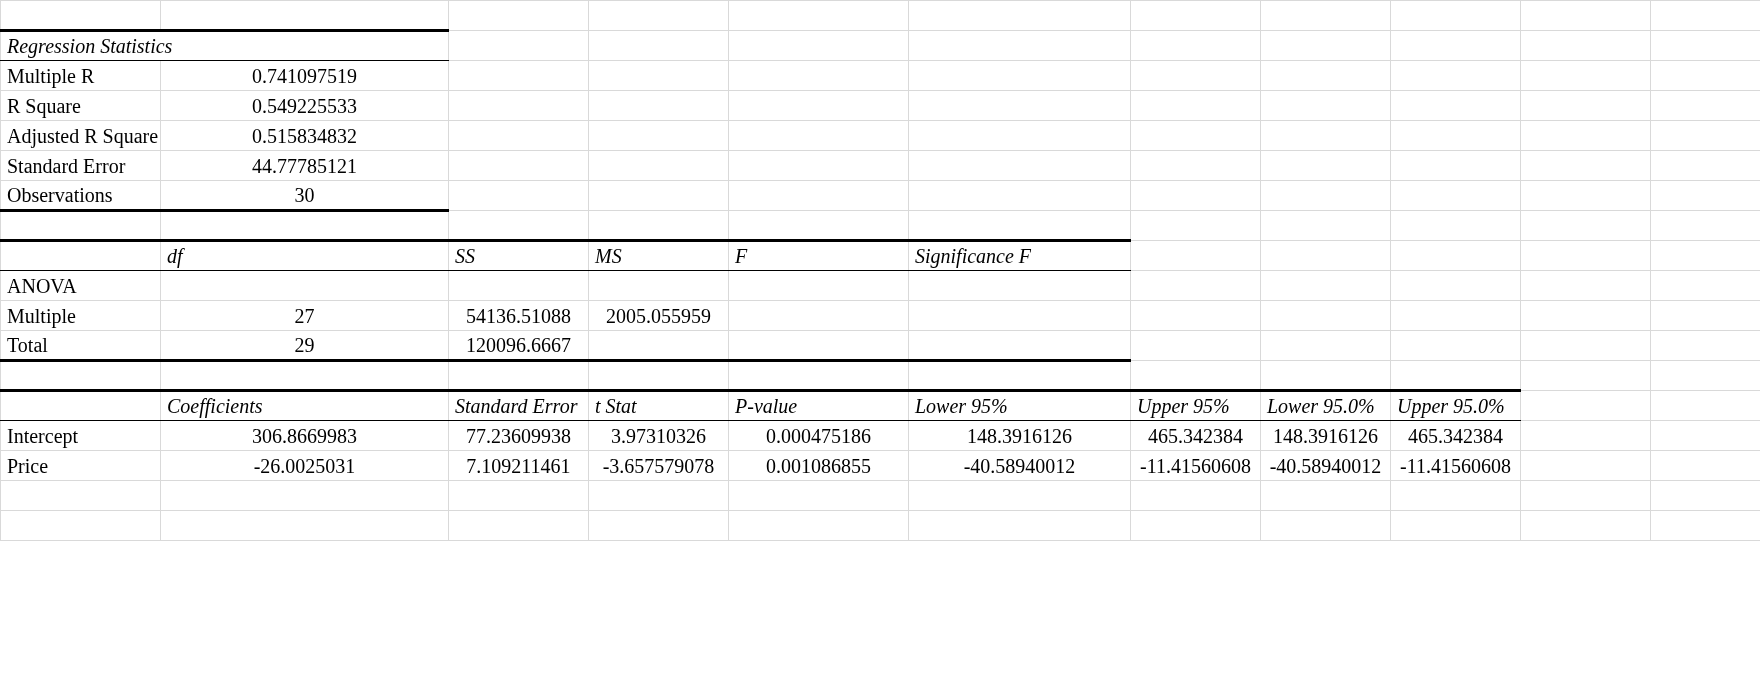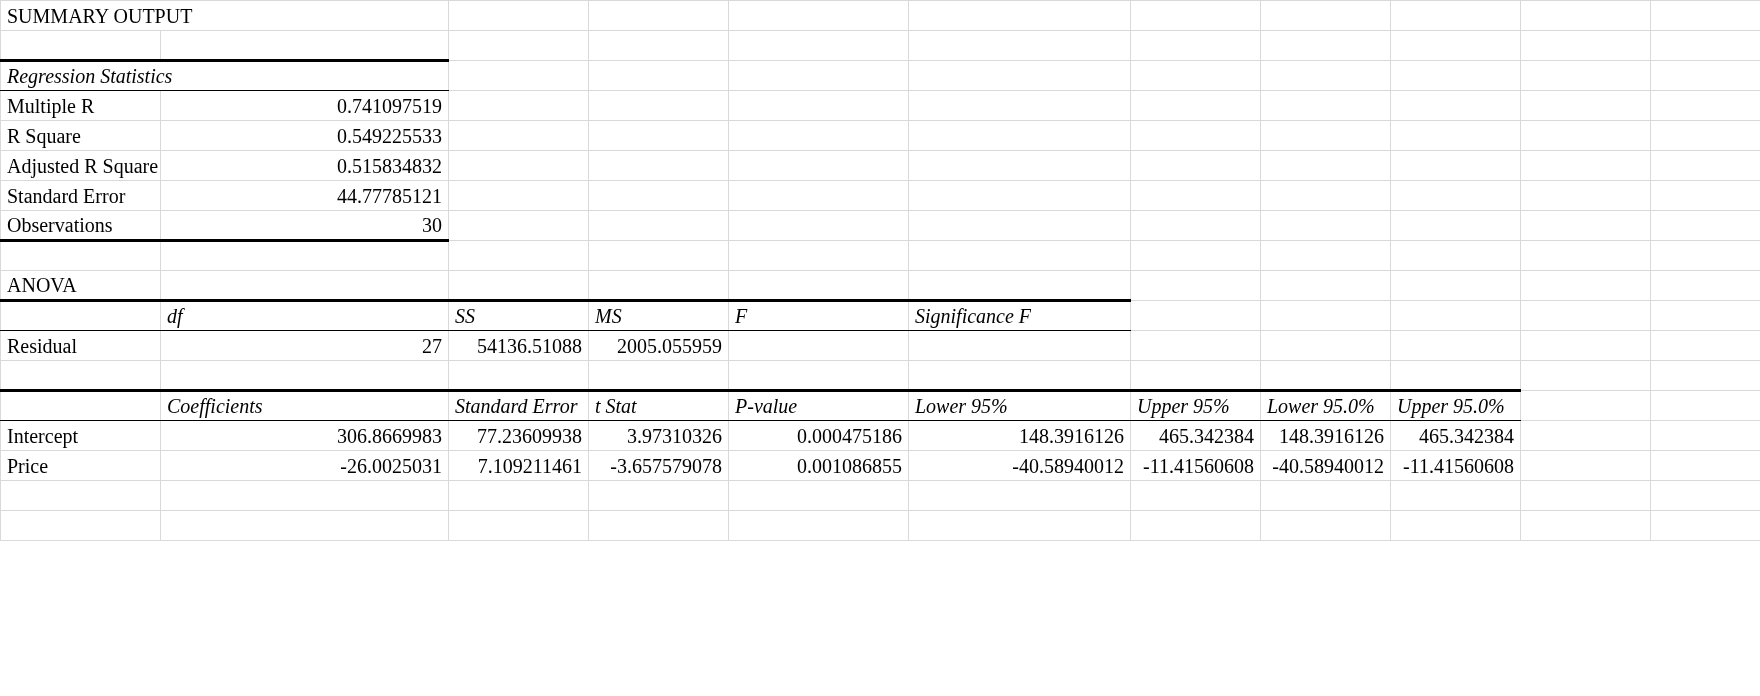--- a/index.html
+++ b/index.html
@@ -28,21 +28,21 @@
   .c2  { width: 140px; }
   .c3  { width: 140px; }
   .c4  { width: 180px; }
   .c5  { width: 222px; }
   .c6  { width: 130px; }
   .c7  { width: 130px; }
   .c8  { width: 130px; }
   .c9  { width: 130px; }
   .c10 { width: 110px; }
   .left  { text-align: left; }
-  .right { text-align: right; }
+  .right { text-align: center; }
   .center{ text-align: left; }
   .ital  { font-style: italic; }
   .calibri { font-family: Liberation Serif, serif; }
   .bt3 { border-top: 3px solid #000 !important; }
   .bb1 { border-bottom: 1px solid #000 !important; }
   .bb3 { border-bottom: 3px solid #000 !important; }
 </style>
 </head>
 <body>
 
@@ -55,32 +55,20 @@
       <col class="c4">
   <col class="c5">
       <col class="c6">
       <col class="c7">
       <col class="c8">
       <col class="c9">
       <col class="c10">
 </colgroup>
 
 <tbody>
-      <tr>
-  <td colspan="2" class="left">SUMMARY OUTPUT</td>
-  <td></td>
-        <td></td>
-        <td></td>
-        <td></td>
-        <td></td>
-        <td></td>
-        <td></td>
-        <td></td>
-        <td></td>
-</tr>
 
 <tr>
   <td></td>
         <td></td>
         <td></td>
         <td></td>
         <td></td>
         <td></td>
         <td></td>
         <td></td>
@@ -164,34 +152,20 @@
         <td></td>
         <td></td>
         <td></td>
         <td></td>
         <td></td>
 </tr>
 
 <tr>
   <td></td>
         <td></td>
-        <td></td>
-        <td></td>
-        <td></td>
-        <td></td>
-        <td></td>
-        <td></td>
-        <td></td>
-        <td></td>
-        <td></td>
-</tr>
-
-<tr>
-  <td class="left">ANOVA</td>
-  <td></td>
         <td></td>
         <td></td>
         <td></td>
         <td></td>
         <td></td>
         <td></td>
         <td></td>
         <td></td>
         <td></td>
 </tr>
@@ -204,26 +178,53 @@
   <td class="center ital bt3 bb1">F</td>
   <td class="center ital bt3 bb1">Significance F</td>
   <td></td>
         <td></td>
         <td></td>
         <td></td>
         <td></td>
 </tr>
 
 <tr>
-  <td class="left">Residual</td>
+  <td class="left">ANOVA</td>
+  <td></td>
+        <td></td>
+        <td></td>
+        <td></td>
+        <td></td>
+        <td></td>
+        <td></td>
+        <td></td>
+        <td></td>
+        <td></td>
+</tr>
+
+<tr>
+  <td class="left">Multiple</td>
   <td class="right">27</td>
   <td class="right">54136.51088</td>
   <td class="right">2005.055959</td>
   <td class="right"></td>
   <td class="right"></td>
+  <td></td>
+        <td></td>
+        <td></td>
+        <td></td>
+        <td></td>
+</tr>
+<tr>
+  <td class="left bb3">Total</td>
+  <td class="right bb3">29</td>
+  <td class="right bb3">120096.6667</td>
+  <td class="right bb3"></td>
+  <td class="right bb3"></td>
+  <td class="right bb3"></td>
   <td></td>
         <td></td>
         <td></td>
         <td></td>
         <td></td>
 </tr>
 
 <tr>
   <td></td>
         <td></td>

